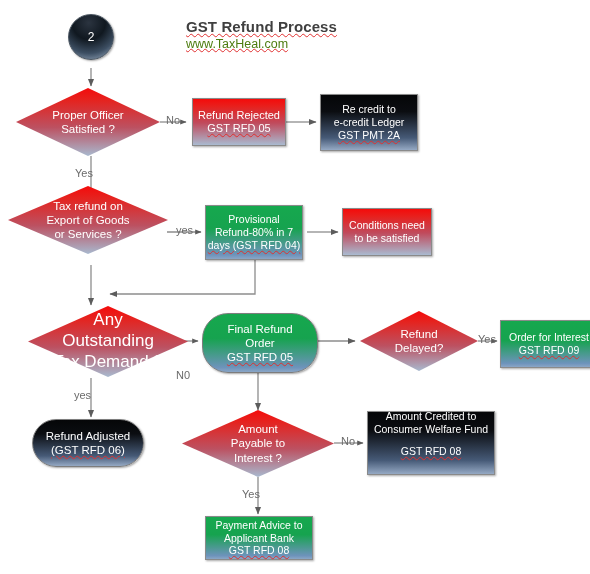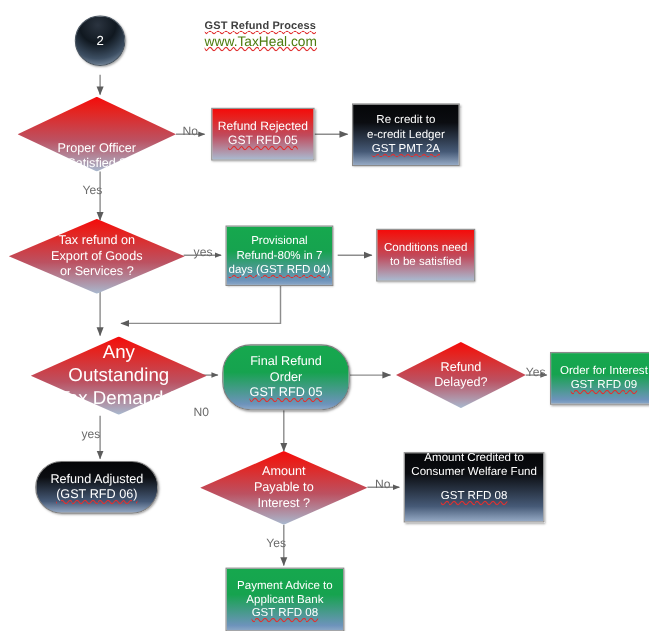--- a/index.html
+++ b/index.html
@@ -78,21 +78,21 @@
   }
 
   
   #title-block {
     position: absolute;
     left: 186px;
     top: 18px;
     z-index: 5;
   }
   .title-main {
-    font-size: 10px;
+    font-size: 15px;
     font-weight: bold;
     color: #3f3f3f;
     letter-spacing: .1px;
     white-space: nowrap;
   }
   .title-sub {
     font-size: 12.5px;
     color: #4d7c0f;
     margin-top: 2px;
     white-space: nowrap;
@@ -163,21 +163,21 @@
   <div id="title-block">
     <div class="title-main sq">GST Refund Process</div>
     <div class="title-sub sq-w">www.TaxHeal.com</div>
   </div>
 
   <div class="node circle" style="left:68px; top:14px; width:46px; height:46px; font-size:12px;
               background: radial-gradient(circle at 45% 18%, #2b3440 0%, #101820 38%, #3d4f63 70%, #a4b6cb 100%);">
     <span class="txt">2</span>
   </div>
 
-  <div class="node diamond" style="left:16px; top:88px; width:144px; height:68px; font-size:11.5px;align-items:flex-end;">
+  <div class="node diamond" style="left:16px; top:88px; width:144px; height:68px; font-size:11.5px;">
     <svg viewBox="0 0 144 68" preserveAspectRatio="none">
       <defs>
           <linearGradient id="gR1" x1="0" y1="0" x2="0" y2="1">
         <stop offset="0%" stop-color="#f40b0b"></stop>
             <stop offset="18%" stop-color="#e5231f"></stop>
         <stop offset="58%" stop-color="#bc5161"></stop>
             <stop offset="100%" stop-color="#a8b9cf"></stop>
       </linearGradient>
         </defs>
       <polygon points="72,0 144,34 72,68 0,34" fill="url(#gR1)"></polygon>
@@ -196,21 +196,21 @@
   </div>
 
   <div class="node rect fill-dark" style="left:320px; top:94px; width:98px; height:57px; font-size:10.5px;">
     <span class="txt">
       <span>Re credit to</span>
       <span>e-credit Ledger</span>
       <span class="sq">GST  PMT 2A</span>
     </span>
   </div>
 
-  <div class="node diamond" style="left:8px; top:199px; width:160px; height:68px; font-size:11.5px;">
+  <div class="node diamond" style="left:8px; top:186px; width:160px; height:68px; font-size:11.5px;">
     <svg viewBox="0 0 160 68" preserveAspectRatio="none">
       <defs>
           <linearGradient id="gR2" x1="0" y1="0" x2="0" y2="1">
         <stop offset="0%" stop-color="#f40b0b"></stop>
             <stop offset="18%" stop-color="#e5231f"></stop>
         <stop offset="58%" stop-color="#bc5161"></stop>
             <stop offset="100%" stop-color="#a8b9cf"></stop>
       </linearGradient>
         </defs>
       <polygon points="80,0 160,34 80,68 0,34" fill="url(#gR2)"></polygon>
@@ -316,21 +316,21 @@
   </div>
 
   <div class="node rect fill-dark" style="left:367px; top:411px; width:128px; height:64px; font-size:10.5px; padding-bottom:18px;">
     <span class="txt">
       <span>Amount Credited to</span>
       <span>Consumer Welfare Fund</span>
       <span class="sq" style="margin-top:9px;">GST RFD 08</span>
     </span>
   </div>
 
-  <div class="node rect fill-green" style="left:205px; top:516px; width:108px; height:58px; font-size:10.5px;">
+  <div class="node rect fill-green" style="left:205px; top:516px; width:108px; height:44px; font-size:10.5px;">
     <span class="txt">
       <span>Payment Advice to</span>
       <span>Applicant Bank</span>
       <span class="sq">GST RFD 08</span>
     </span>
   </div>
 
   <div class="edge-label" style="left:166px; top:114px;">No</div>
   <div class="edge-label" style="left:75px; top:167px;">Yes</div>
   <div class="edge-label" style="left:176px; top:224px;">yes</div>

